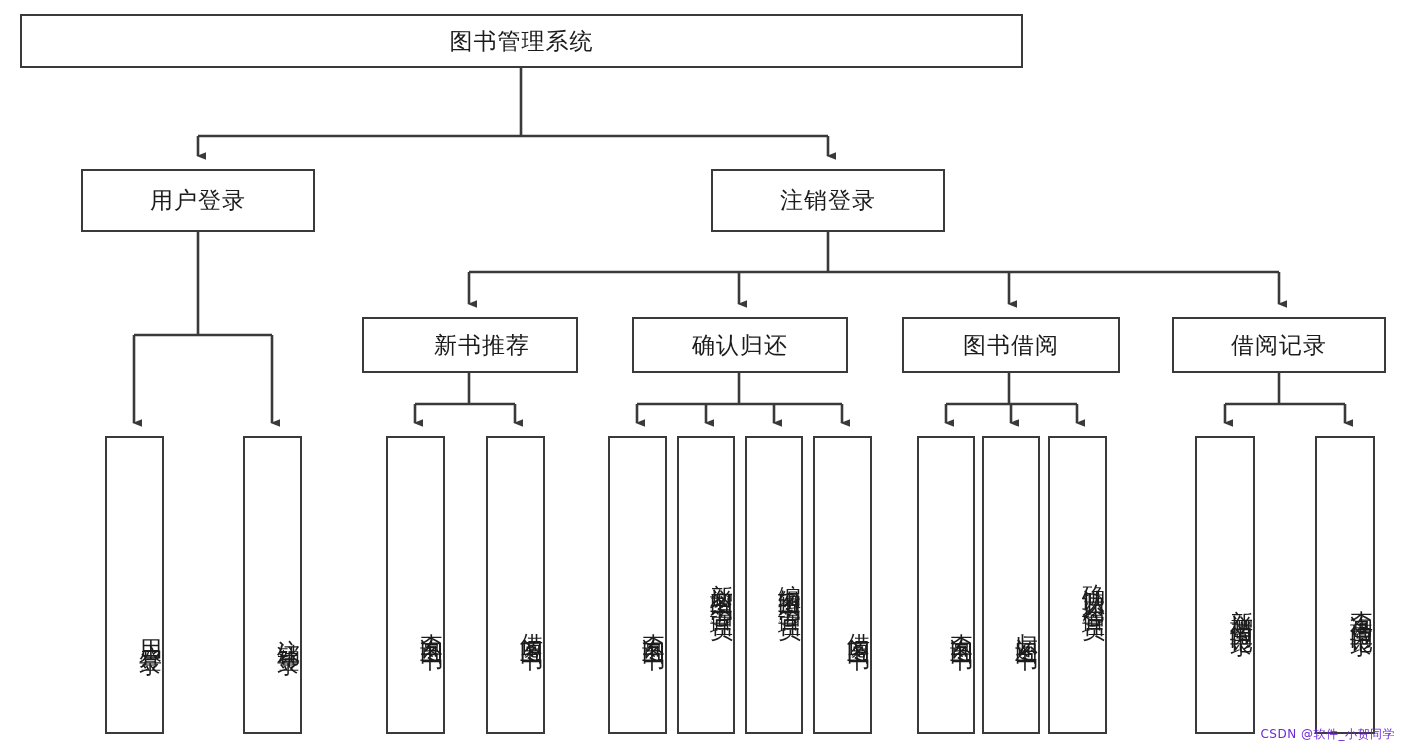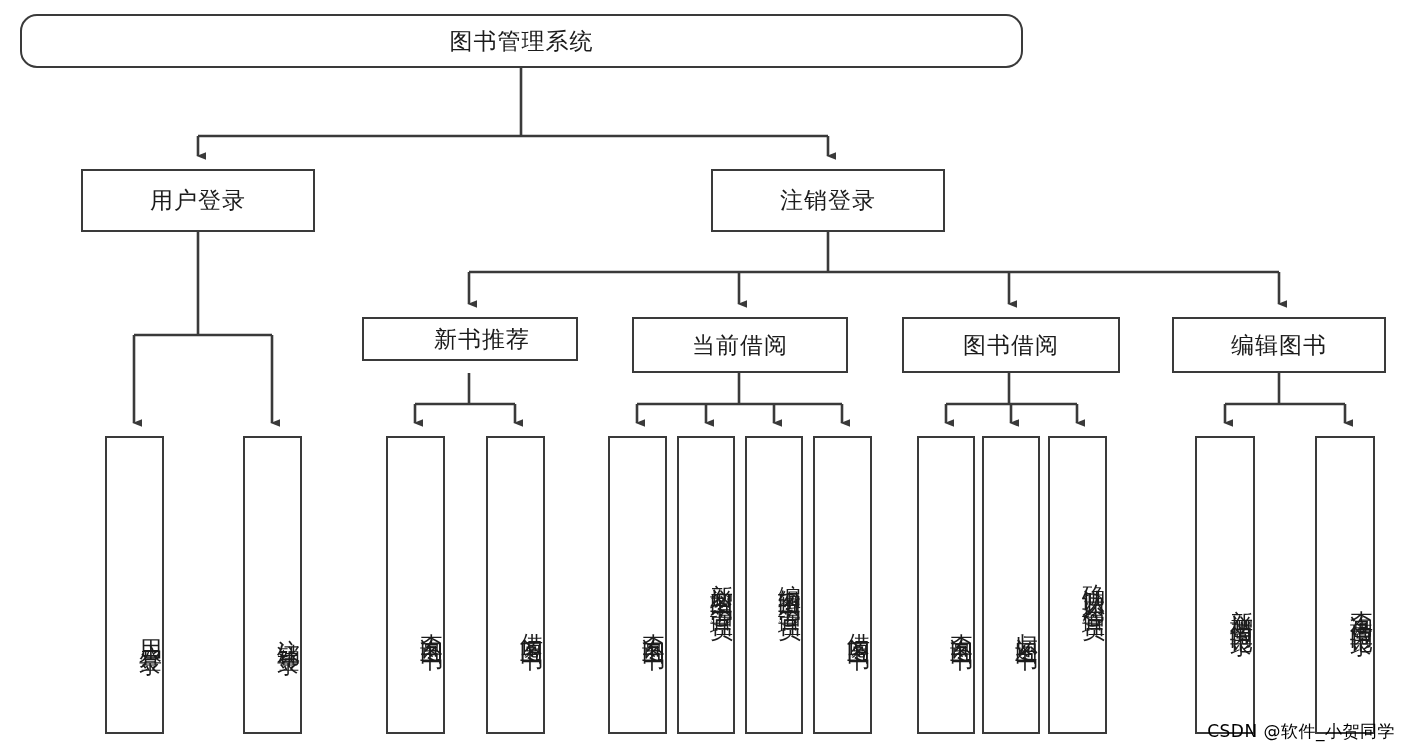--- a/index.html
+++ b/index.html
@@ -45,22 +45,22 @@
     letter-spacing: 5px;
     align-items: flex-start;
     justify-content: center;
     padding-top: 6px;
     line-height: 1;
   }
   .watermark {
     position: absolute;
     right: 10px;
     bottom: 4px;
-    font-size: 17px;
-    color: #000000;
+    font-size: 12px;
+    color: #6d28d9;
     letter-spacing: 0.5px;
     white-space: nowrap;
   }
 </style>
 </head>
 <body>
 
 <div id="stage">
 
   <svg id="wires" viewBox="0 0 1405 747" xmlns="http://www.w3.org/2000/svg">
@@ -106,29 +106,29 @@
       <path d="M 1011 404 L 1011 423" marker-end="url(#arrow)"></path>
       <path d="M 1077 404 L 1077 423" marker-end="url(#arrow)"></path>
 
       <path d="M 1279 373 L 1279 404"></path>
       <path d="M 1225 404 L 1345 404"></path>
       <path d="M 1225 404 L 1225 423" marker-end="url(#arrow)"></path>
       <path d="M 1345 404 L 1345 423" marker-end="url(#arrow)"></path>
     </g>
   </svg>
 
-  <div class="node horiz" style="left:20px;top:14px;width:1003px;height:54px;border-radius:17px;">图书管理系统</div>
+  <div class="node horiz" style="left:20px;top:14px;width:1003px;height:54px;">图书管理系统</div>
 
   <div class="node horiz" style="left:81px;top:169px;width:234px;height:63px;">用户登录</div>
   <div class="node horiz" style="left:711px;top:169px;width:234px;height:63px;">注销登录</div>
 
-  <div class="node horiz" style="left:362px;top:317px;width:216px;height:44px;padding-left:24px;">新书推荐</div>
-  <div class="node horiz" style="left:632px;top:317px;width:216px;height:56px;">当前借阅</div>
+  <div class="node horiz" style="left:362px;top:317px;width:216px;height:56px;padding-left:24px;">新书推荐</div>
+  <div class="node horiz" style="left:632px;top:317px;width:216px;height:56px;">确认归还</div>
   <div class="node horiz" style="left:902px;top:317px;width:218px;height:56px;">图书借阅</div>
-  <div class="node horiz" style="left:1172px;top:317px;width:214px;height:56px;">编辑图书</div>
+  <div class="node horiz" style="left:1172px;top:317px;width:214px;height:56px;">借阅记录</div>
 
   <div class="node vert" style="left:105px;top:436px;width:59px;height:298px;padding-top:92px;">用户登录</div>
   <div class="node vert" style="left:243px;top:436px;width:59px;height:298px;padding-top:92px;">注销登录</div>
 
   <div class="node vert" style="left:386px;top:436px;width:59px;height:298px;padding-top:80px;">查询图书</div>
   <div class="node vert" style="left:486px;top:436px;width:59px;height:298px;padding-top:80px;">借阅图书</div>
 
   <div class="node vert" style="left:608px;top:436px;width:59px;height:298px;padding-top:80px;">查询图书</div>
   <div class="node vert" style="left:677px;top:436px;width:58px;height:298px;padding-top:6px;">新增图书（管理员）</div>
   <div class="node vert" style="left:745px;top:436px;width:58px;height:298px;padding-top:6px;">编辑图书（管理员）</div>

